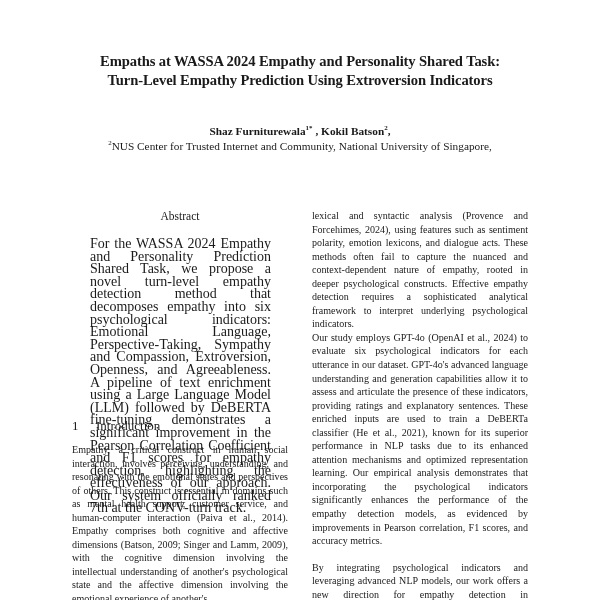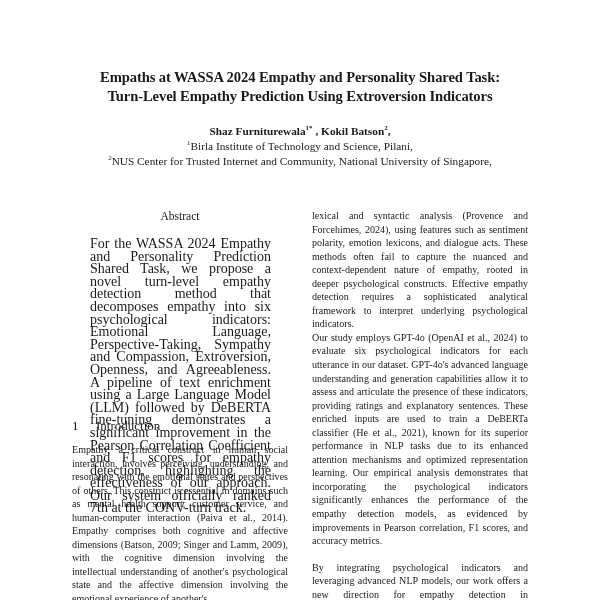--- a/index.html
+++ b/index.html
@@ -1,18 +1,18 @@
 <!DOCTYPE html>
 <html><head>
 <meta charset="utf-8">
 <style>
   html, body { margin: 0; padding: 0; background: #ffffff; }
   body { width: 600px; height: 600px; overflow: hidden; position: relative;
          font-family: "Liberation Serif", "DejaVu Serif", serif; color: #1a1a1a; }
-  .title { position: absolute; top: 68px; left: 60px; width: 480px; text-align: center;
+  .title { position: absolute; top: 52px; left: 60px; width: 480px; text-align: center;
            font-weight: bold; font-size: 14.6px; line-height: 19px; letter-spacing: -0.1px; }
   .authors { position: absolute; top: 124px; left: 40px; width: 520px; text-align: center;
              font-size: 11.3px; line-height: 15px; }
   .authors .names { font-weight: bold; }
   .authors sup { font-size: 7px; line-height: 0; }
   .col { position: absolute; font-size: 10.05px; line-height: 13.55px; text-align: justify; }
   .col-left { left: 72px; width: 216px; }
   .col-right { left: 312px; width: 216px; top: 209px; }
   .abstract-head { position: absolute; top: 210px; left: 72px; width: 216px; text-align: center;
                    font-weight: normal; font-size: 11.5px; }
@@ -27,21 +27,20 @@
 </head>
 <body>
 
 <div class="title">
   <div>Empaths at WASSA 2024 Empathy and Personality Shared Task:</div>
   <div>Turn-Level Empathy Prediction Using Extroversion Indicators</div>
 </div>
 
 <div class="authors">
   <div class="names"><span>Shaz Furniturewala</span><sup>1*</sup><span> , </span><span>Kokil Batson</span><sup>2</sup><span>,</span></div>
-  <div><sup>1</sup><span>Birla Institute of Technology and Science, Pilani,</span></div>
   <div><sup>2</sup><span>NUS Center for Trusted Internet and Community, National University of Singapore,</span></div>
 </div>
 
 <div class="abstract-head">Abstract</div>
 <div class="abstract">For the WASSA 2024 Empathy and Personality Prediction Shared Task, we propose a novel turn-level empathy detection method that decomposes empathy into six psychological indicators: Emotional Language, Perspective-Taking, Sympathy and Compassion, Extroversion, Openness, and Agreeableness. A pipeline of text enrichment using a Large Language Model (LLM) followed by DeBERTA fine-tuning demonstrates a significant improvement in the Pearson Correlation Coefficient and F1 scores for empathy detection, highlighting the effectiveness of our approach. Our system officially ranked 7th at the CONV-turn track.</div>
 
 <div class="section-head"><span class="num">1</span><span>Introduction</span></div>
 
 <div class="col col-left intro">
   <p class="para">Empathy, a critical construct in human social interaction, involves perceiving, understanding, and resonating with the emotional states and perspectives of others. This construct is essential in domains such as mental health support, customer service, and human-computer interaction (Paiva et al., 2014). Empathy comprises both cognitive and affective dimensions (Batson, 2009; Singer and Lamm, 2009), with the cognitive dimension involving the intellectual understanding of another's psychological state and the affective dimension involving the emotional experience of another's</p>

